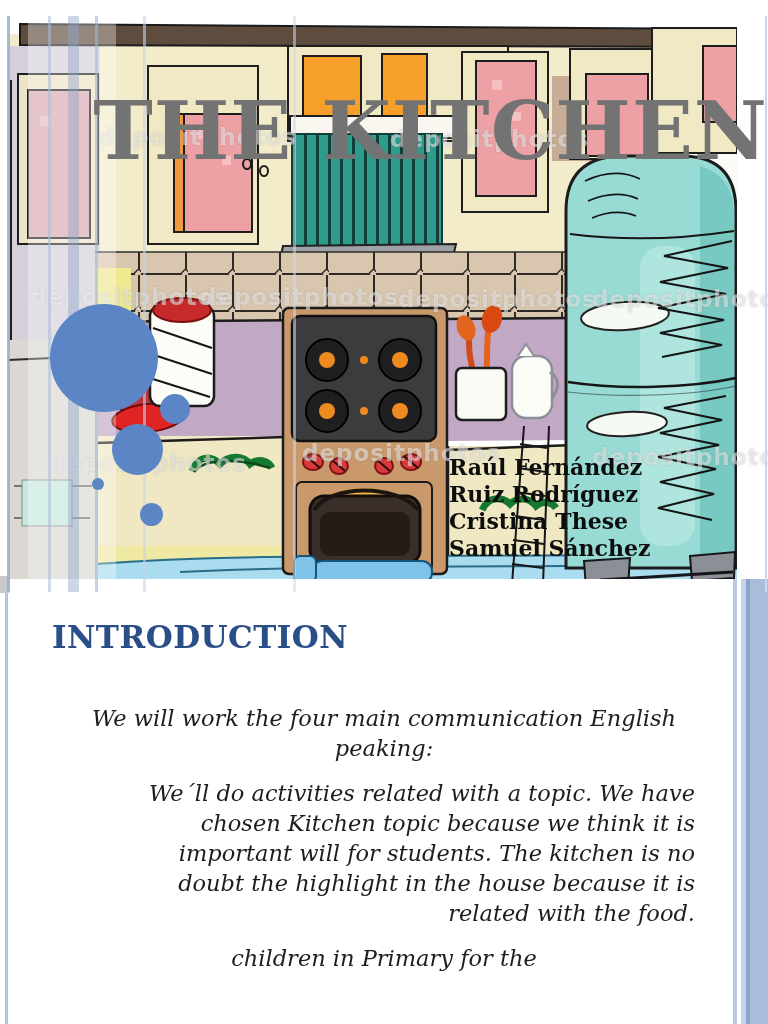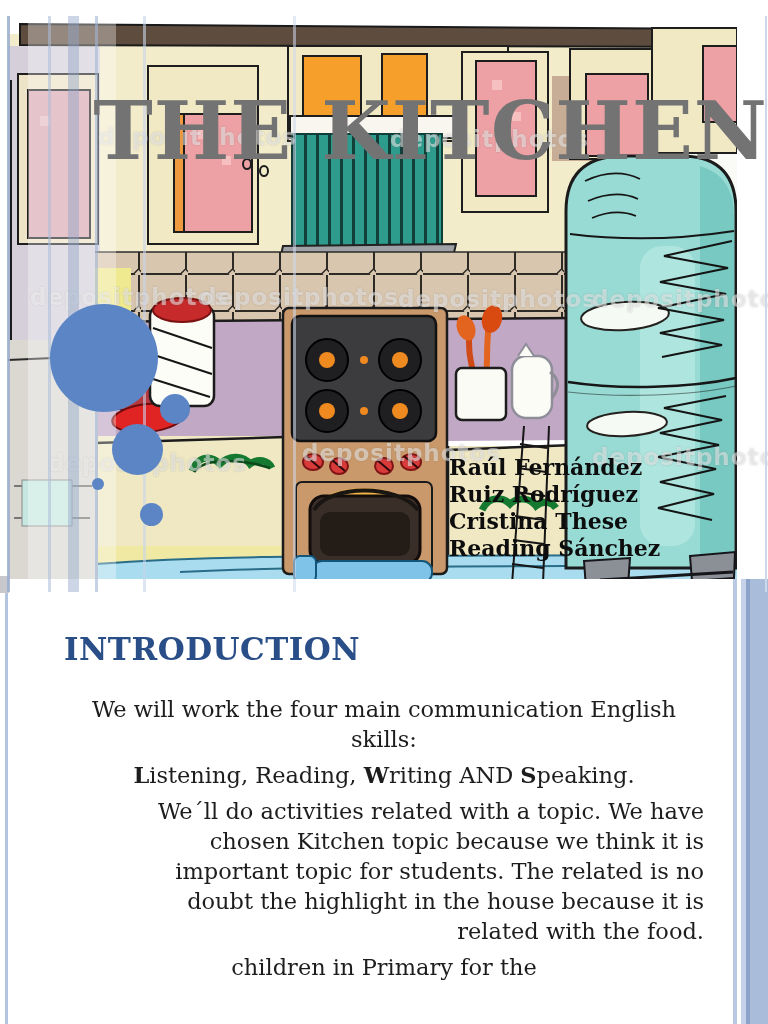--- a/index.html
+++ b/index.html
@@ -34,21 +34,21 @@
   #authors{position:absolute;left:449px;top:438px;z-index:5;font-size:22px;font-weight:bold;
       color:#0d0d0d;line-height:27px;}
   
   #s2-left-line{position:absolute;left:5px;top:0;width:3px;height:445px;background:#B3C4E0;}
   #s2-stripes{position:absolute;left:733px;top:0;width:35px;height:445px;
       background:linear-gradient(to right,#B9C9E3 0 4px,#fff 4px 8px,#C6D2E9 8px 13px,#8CA4C9 13px 17px,#A9BCDA 17px 35px);}
   #intro-heading{position:absolute;left:48px;top:36px;font-size:31px;font-weight:bold;
       color:#2A4E87;letter-spacing:.5px;}
   #s2-body{position:absolute;left:58px;top:109px;width:652px;text-align:center;
       font-size:22.5px;line-height:30px;color:#1d1d1d;}
-  #s2-body .para{margin:6px;}
+  #s2-body .para{margin:15px;font-style:italic;}
   #p-skills{margin-top:6px;}
   #para2{margin-top:10px;text-align:right;}
   #para3{margin-top:42px;}
   .bld{font-weight:bold;}
 </style>
 </head>
 <body>
 
 <div class="slide" id="slide1">
 
@@ -243,42 +243,39 @@
   <div class="circ" id="c2"></div>
   <div class="circ" id="c3"></div>
   <div class="circ" id="c4"></div>
   <div class="circ" id="c5"></div>
 
   <div id="main-title">THE KITCHEN</div>
   <div id="authors">
     <div>Raúl Fernández</div>
     <div>Ruiz Rodríguez</div>
     <div>Cristina These</div>
-    <div>Reading Sánchez</div>
+    <div>Samuel Sánchez</div>
   </div>
 </div>
 
 <div class="slide" id="slide2">
   <div id="s2-left-line"></div>
   <div id="s2-stripes"></div>
 
-  <h1 id="intro-heading" style="margin:16px;">INTRODUCTION</h1>
+  <h1 id="intro-heading" style="margin:4px;">INTRODUCTION</h1>
 
   <div id="s2-body">
     <div class="para" id="para1">
       <div>We will work the four main communication English</div>
-      <div>skills:</div>
-    </div>
-    <div class="para" id="p-skills">
-      <span class="bld">L</span><span>istening, Reading, </span><span class="bld">W</span><span>riting AND </span><span class="bld">S</span><span>peaking.</span>
+      <div>peaking:</div>
     </div>
     <div class="para" id="para2">
       <div>We´ll do activities related with a topic. We have</div>
       <div>chosen Kitchen topic because we think it is</div>
-      <div>important topic for students. The related is no</div>
+      <div>important will for students. The kitchen is no</div>
       <div>doubt the highlight in the house because it is</div>
       <div>related with the food.</div>
     </div>
     <div class="para" id="para3">
       <div>children in Primary for the</div>
     </div>
   </div>
 </div>
 
 </body></html>

